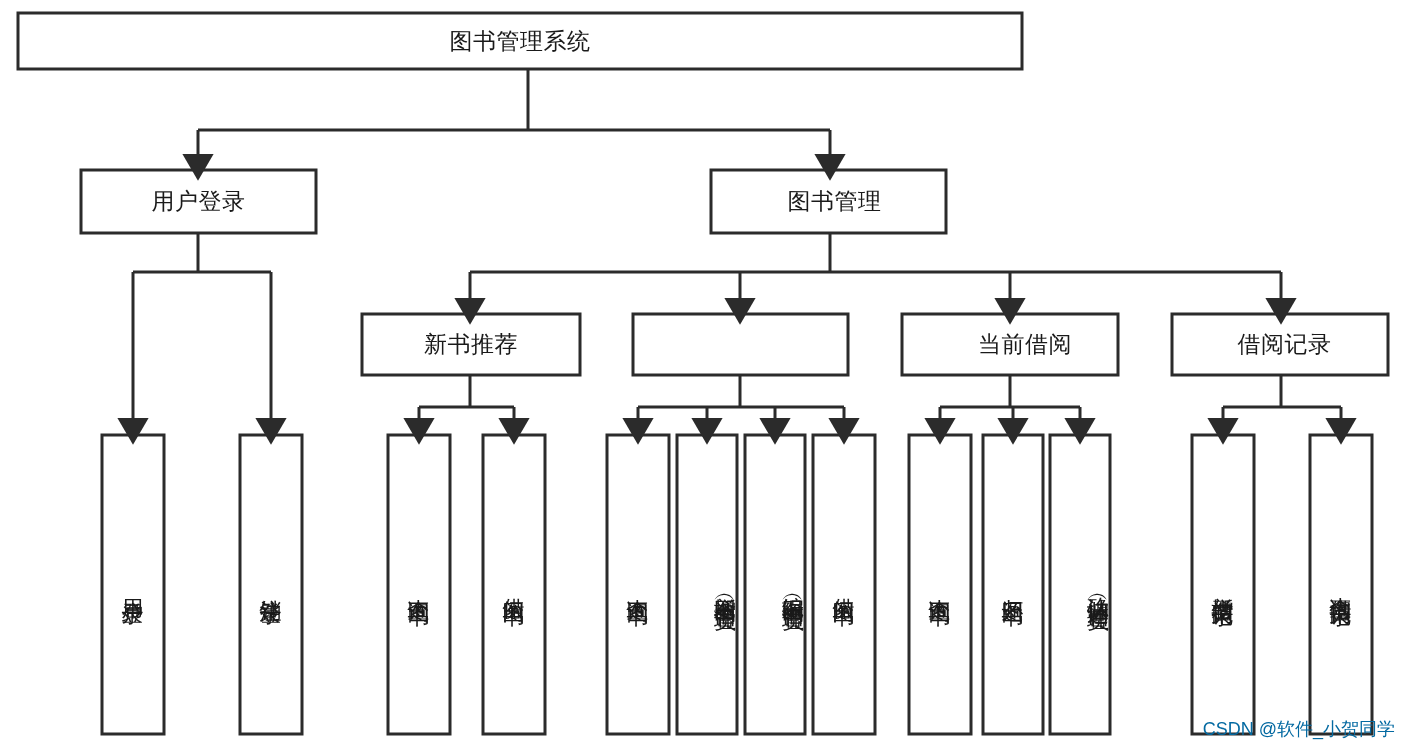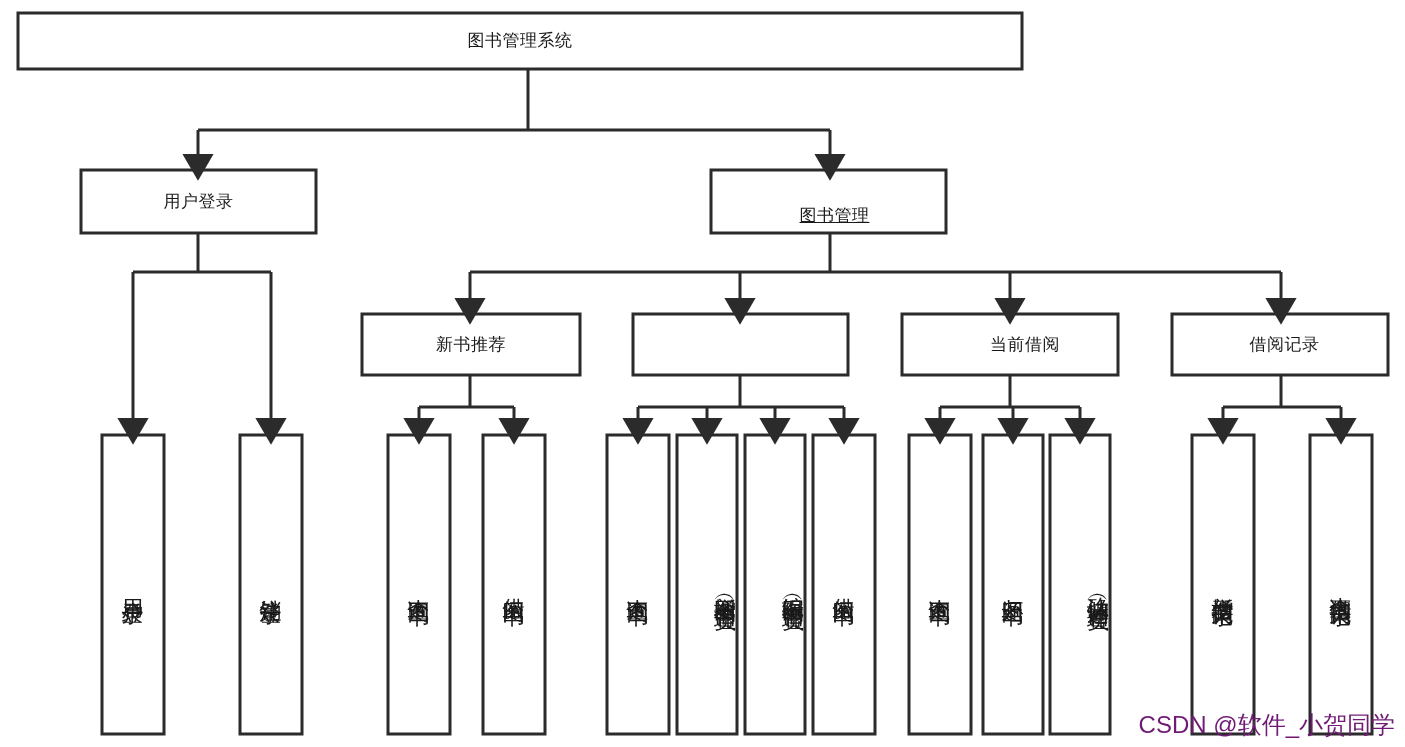--- a/index.html
+++ b/index.html
@@ -39,42 +39,42 @@
     fill: #2b2b2b;
     stroke: none;
   }
   .node-label {
     position: absolute;
     display: flex;
     align-items: center;
     justify-content: center;
     color: #1a1a1a;
     font-family: "Liberation Sans", "DejaVu Sans", sans-serif;
-    font-size: 17px;
+    font-size: 23px;
     line-height: 1.05;
     letter-spacing: 0.5px;
     white-space: nowrap;
     pointer-events: none;
   }
   .node-label.vertical {
     writing-mode: vertical-rl;
     text-orientation: upright;
     font-size: 22px;
     letter-spacing: 2px;
     align-items: flex-start;
     justify-content: center;
     padding-top: 6px;
     box-sizing: border-box;
   }
   .watermark {
     position: absolute;
     right: 10px;
     bottom: 6px;
-    color: #701a75;
-    font-size: 24px;
+    color: #0369a1;
+    font-size: 18px;
     font-family: "Liberation Sans", "DejaVu Sans", sans-serif;
     white-space: nowrap;
     pointer-events: none;
   }
 </style>
 </head>
 <body>
 
 <div id="diagram-root">
 
@@ -166,21 +166,21 @@
       <path class="conn" d="M 1281 375 L 1281 407"></path>
       <path class="conn" d="M 1223 407 L 1341 407"></path>
       <path class="conn" d="M 1223 407 L 1223 420" marker-end="url(#arrow)"></path>
       <path class="conn" d="M 1341 407 L 1341 420" marker-end="url(#arrow)"></path>
     </g>
   </svg>
 
   <div class="node-label" style="left:18px; top:13px; width:1004px; height:56px;">图书管理系统</div>
 
   <div class="node-label" style="left:81px; top:170px; width:235px; height:63px;">用户登录</div>
-  <div class="node-label" style="left:711px; top:184px; width:247px; height:63px;text-decoration:underline;">图书管理</div>
+  <div class="node-label" style="left:711px; top:170px; width:247px; height:63px;">图书管理</div>
 
   <div class="node-label" style="left:362px; top:314px; width:218px; height:61px;">新书推荐</div>
   <div class="node-label" style="left:902px; top:314px; width:246px; height:61px;">当前借阅</div>
   <div class="node-label" style="left:1172px; top:314px; width:225px; height:61px;">借阅记录</div>
 
   <div class="node-label vertical" style="left:102px; top:435px; width:62px; height:299px; align-items:center; padding-top:0;">用户登录</div>
   <div class="node-label vertical" style="left:240px; top:435px; width:62px; height:299px; align-items:center; padding-top:0;">注销登录</div>
 
   <div class="node-label vertical" style="left:388px; top:435px; width:62px; height:299px; align-items:center; padding-top:0;">查询图书</div>
   <div class="node-label vertical" style="left:483px; top:435px; width:62px; height:299px; align-items:center; padding-top:0;">借阅图书</div>

